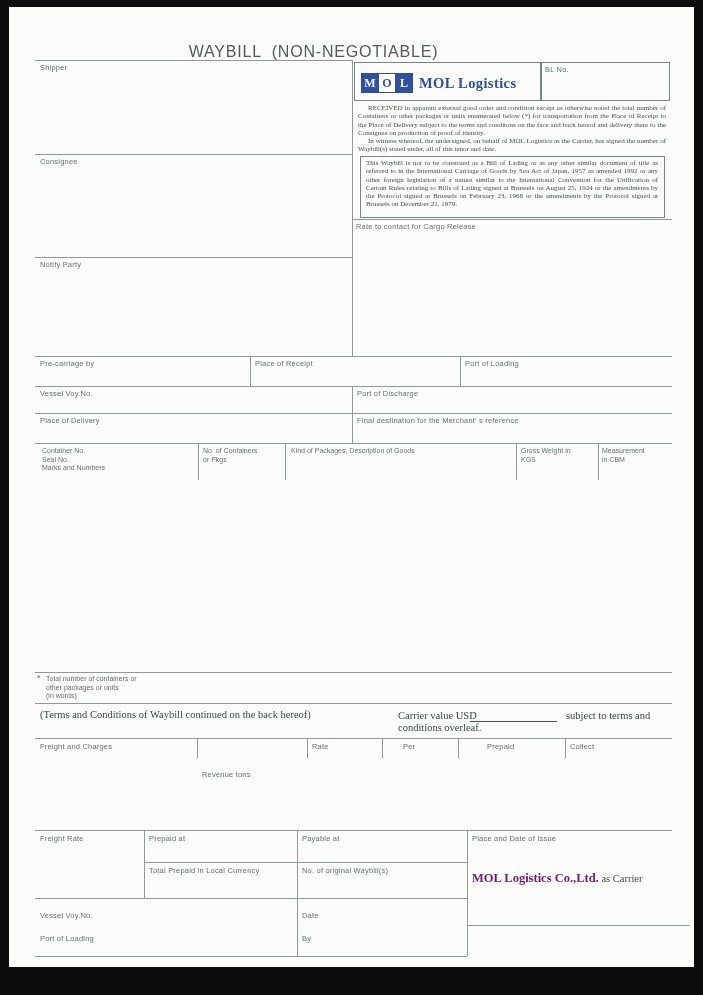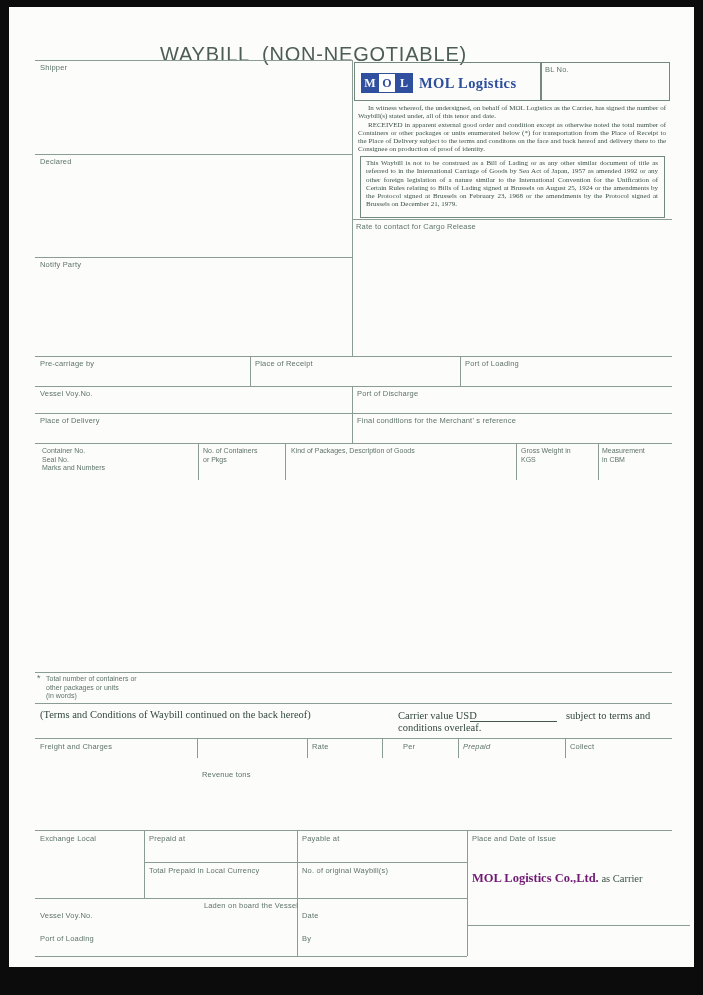--- a/index.html
+++ b/index.html
@@ -7,21 +7,21 @@
         font-family:"Liberation Sans",sans-serif;}
   #page{position:absolute;left:9px;top:7px;width:685px;height:960px;background:#fcfcfa;}
   .abs{position:absolute;}
   .hl{position:absolute;height:1px;background:#8a9c93;}
   .vl{position:absolute;width:1px;background:#8a9c93;}
   .lbl{position:absolute;font-size:7.5px;line-height:9px;color:#5f746b;letter-spacing:.2px;
        white-space:pre-line;}
   .lbl3{position:absolute;font-size:7px;line-height:8.6px;color:#5f746b;white-space:pre-line;}
   .serif{font-family:"Liberation Serif",serif;color:#3c5248;}
   #title{position:absolute;top:36px;left:0;width:609px;text-align:center;
-         font-size:20px;color:#4d5d56;letter-spacing:.8px;white-space:pre;}
+         font-size:16px;color:#4d5d56;letter-spacing:.8px;white-space:pre;}
   .box{position:absolute;border:1px solid #73887e;background:transparent;}
   #logo-row{position:absolute;left:352px;top:66px;display:flex;align-items:center;gap:6px;}
   #mol-squares{display:flex;border:1px solid #2e4f9e;background:#fff;}
   .sq{width:16px;height:18px;display:flex;align-items:center;justify-content:center;
       font:bold 12px "Liberation Serif",serif;}
   .sq-blue{background:#30509f;color:#f4f6fb;}
   .sq-white{background:#ffffff;color:#30509f;border-left:1px solid #30509f;border-right:1px solid #30509f;}
   #logo-text{font:bold 14.5px "Liberation Serif",serif;color:#2e4f9e;letter-spacing:.4px;}
   .legal{position:absolute;font-size:7px;line-height:8.3px;text-align:justify;}
   .legal p{margin:0;text-indent:10px;}
@@ -36,21 +36,21 @@
 <div id="scan">
   <div id="page">
 
     <div id="title">WAYBILL  (NON-NEGOTIABLE)</div>
 
     <div class="hl" style="left:26px;top:53px;width:317px;"></div>
     <div class="lbl" style="left:31px;top:56px;">Shipper</div>
     <div class="field" style="left:26px;top:54px;width:317px;height:93px;"></div>
 
     <div class="hl" style="left:26px;top:147px;width:317px;"></div>
-    <div class="lbl" style="left:31px;top:150px;">Declared</div>
+    <div class="lbl" style="left:31px;top:150px;">Consignee</div>
     <div class="field" style="left:26px;top:148px;width:317px;height:102px;"></div>
 
     <div class="hl" style="left:26px;top:250px;width:317px;"></div>
     <div class="lbl" style="left:31px;top:253px;">Notify Party</div>
     <div class="field" style="left:26px;top:251px;width:317px;height:98px;"></div>
 
     <div class="vl" style="left:343px;top:53px;height:296px;"></div>
 
     <div class="box" style="left:345px;top:55px;width:186px;height:37px;"></div>
     <div id="logo-row">
@@ -58,22 +58,22 @@
         <div class="sq sq-blue">M</div>
         <div class="sq sq-white">O</div>
         <div class="sq sq-blue">L</div>
       </div>
       <div id="logo-text">MOL Logistics</div>
     </div>
     <div class="box" style="left:531px;top:55px;width:128px;height:37px;"></div>
     <div class="lbl" style="left:536px;top:58px;">BL No.</div>
 
     <div class="legal serif" style="left:349px;top:97px;width:308px;">
+      <p>RECEIVED in apparent external good order and condition except as otherwise noted the total number of Containers or other packages or units enumerated below (*) for transportation from the Place of Receipt to the Place of Delivery subject to the terms and conditons on the face and back hereof and delivery there to the Consignee on production of proof of identity.</p>
       <p>In witness whereof, the undersigned, on behalf of MOL Logistics as the Carrier, has signed the number of Waybill(s) stated under, all of this tenor and date.</p>
-      <p>RECEIVED in apparent external good order and condition except as otherwise noted the total number of Containers or other packages or units enumerated below (*) for transportation from the Place of Receipt to the Place of Delivery subject to the terms and conditons on the face and back hereof and delivery there to the Consignee on production of proof of identity.</p>
     </div>
     <div class="box" style="left:351px;top:149px;width:303px;height:60px;">
       <div class="legal serif" style="left:5px;top:2px;width:292px;">This Waybill is not to be construed as a Bill of Lading or as any other similar document of title as referred to in the International Carriage of Goods by Sea Act of Japan, 1957 as amended 1992 or any other foreign legislation of a nature similar to the International Convention for the Unification of Certain Rules relating to Bills of Lading signed at Brussels on August 25, 1924 or the amendments by the Protocol signed at Brussels on February 23, 1968 or the amendments by the Protocol signed at Brussels on December 21, 1979.</div>
     </div>
 
     <div class="hl" style="left:343px;top:212px;width:320px;"></div>
     <div class="lbl" style="left:347px;top:215px;">Rate to contact for Cargo Release</div>
     <div class="field" style="left:343px;top:213px;width:320px;height:136px;"></div>
 
     <div class="hl" style="left:26px;top:349px;width:637px;"></div>
@@ -83,21 +83,21 @@
     <div class="vl" style="left:451px;top:349px;height:30px;"></div>
     <div class="lbl" style="left:456px;top:352px;">Port of Loading</div>
 
     <div class="hl" style="left:26px;top:379px;width:637px;"></div>
     <div class="lbl" style="left:31px;top:382px;">Vessel Voy.No.</div>
     <div class="vl" style="left:343px;top:379px;height:57px;"></div>
     <div class="lbl" style="left:348px;top:382px;">Port of Discharge</div>
 
     <div class="hl" style="left:26px;top:406px;width:637px;"></div>
     <div class="lbl" style="left:31px;top:409px;">Place of Delivery</div>
-    <div class="lbl" style="left:348px;top:409px;">Final conditions for the Merchant' s reference</div>
+    <div class="lbl" style="left:348px;top:409px;">Final destination for the Merchant' s reference</div>
 
     <div class="hl" style="left:26px;top:436px;width:637px;"></div>
     <div class="vl" style="left:189px;top:436px;height:37px;"></div>
     <div class="vl" style="left:276px;top:436px;height:37px;"></div>
     <div class="vl" style="left:507px;top:436px;height:37px;"></div>
     <div class="vl" style="left:589px;top:436px;height:37px;"></div>
     <div class="lbl3" style="left:33px;top:440px;">Container No.
 Seal No.
 Marks and Numbers</div>
     <div class="lbl3" style="left:194px;top:440px;">No. of Containers
@@ -125,44 +125,43 @@
     <div class="hl" style="left:26px;top:731px;width:637px;"></div>
     <div class="vl" style="left:188px;top:731px;height:20px;"></div>
     <div class="vl" style="left:298px;top:731px;height:20px;"></div>
     <div class="vl" style="left:373px;top:731px;height:20px;"></div>
     <div class="vl" style="left:449px;top:731px;height:20px;"></div>
     <div class="vl" style="left:556px;top:731px;height:20px;"></div>
     <div class="lbl" style="left:31px;top:735px;">Freight and Charges</div>
     <div class="lbl" style="left:193px;top:735px;margin-top:28px;">Revenue tons</div>
     <div class="lbl" style="left:303px;top:735px;">Rate</div>
     <div class="lbl" style="left:378px;top:735px;margin-left:16px;">Per</div>
-    <div class="lbl" style="left:454px;top:735px;font-style:italic;">Prepaid</div>
+    <div class="lbl" style="left:478px;top:735px;">Prepaid</div>
     <div class="lbl" style="left:561px;top:735px;">Collect</div>
     <div class="field" style="left:26px;top:751px;width:637px;height:72px;"></div>
 
     <div class="hl" style="left:26px;top:823px;width:637px;"></div>
     <div class="vl" style="left:135px;top:823px;height:68px;"></div>
     <div class="vl" style="left:288px;top:823px;height:126px;"></div>
     <div class="vl" style="left:458px;top:823px;height:126px;"></div>
 
-    <div class="lbl" style="left:31px;top:827px;">Exchange Local</div>
+    <div class="lbl" style="left:31px;top:827px;">Freight Rate</div>
     <div class="lbl" style="left:140px;top:827px;">Prepaid at</div>
     <div class="lbl" style="left:293px;top:827px;">Payable at</div>
     <div class="lbl" style="left:463px;top:827px;">Place and Date of Issue</div>
 
     <div class="hl" style="left:135px;top:855px;width:323px;"></div>
     <div class="lbl" style="left:140px;top:859px;text-align:center;">Total Prepaid in Local Currency</div>
     <div class="lbl" style="left:293px;top:859px;">No. of original Waybill(s)</div>
 
     <div class="abs" style="left:463px;top:861px;white-space:nowrap;">
       <span class="carrier-blue">MOL Logistics Co.,Ltd.</span><span class="carrier-rest"> as Carrier</span>
     </div>
 
     <div class="hl" style="left:26px;top:891px;width:432px;"></div>
-    <div class="lbl" style="left:26px;top:894px;width:432px;text-align:center;">Laden on board the Vessel</div>
     <div class="lbl" style="left:31px;top:904px;">Vessel Voy.No.</div>
     <div class="lbl" style="left:293px;top:904px;">Date</div>
     <div class="lbl" style="left:31px;top:927px;">Port of Loading</div>
     <div class="lbl" style="left:293px;top:927px;">By</div>
     <div class="hl" style="left:26px;top:949px;width:432px;"></div>
 
     <div class="hl" style="left:458px;top:918px;width:223px;"></div>
 
   </div>
 </div>

